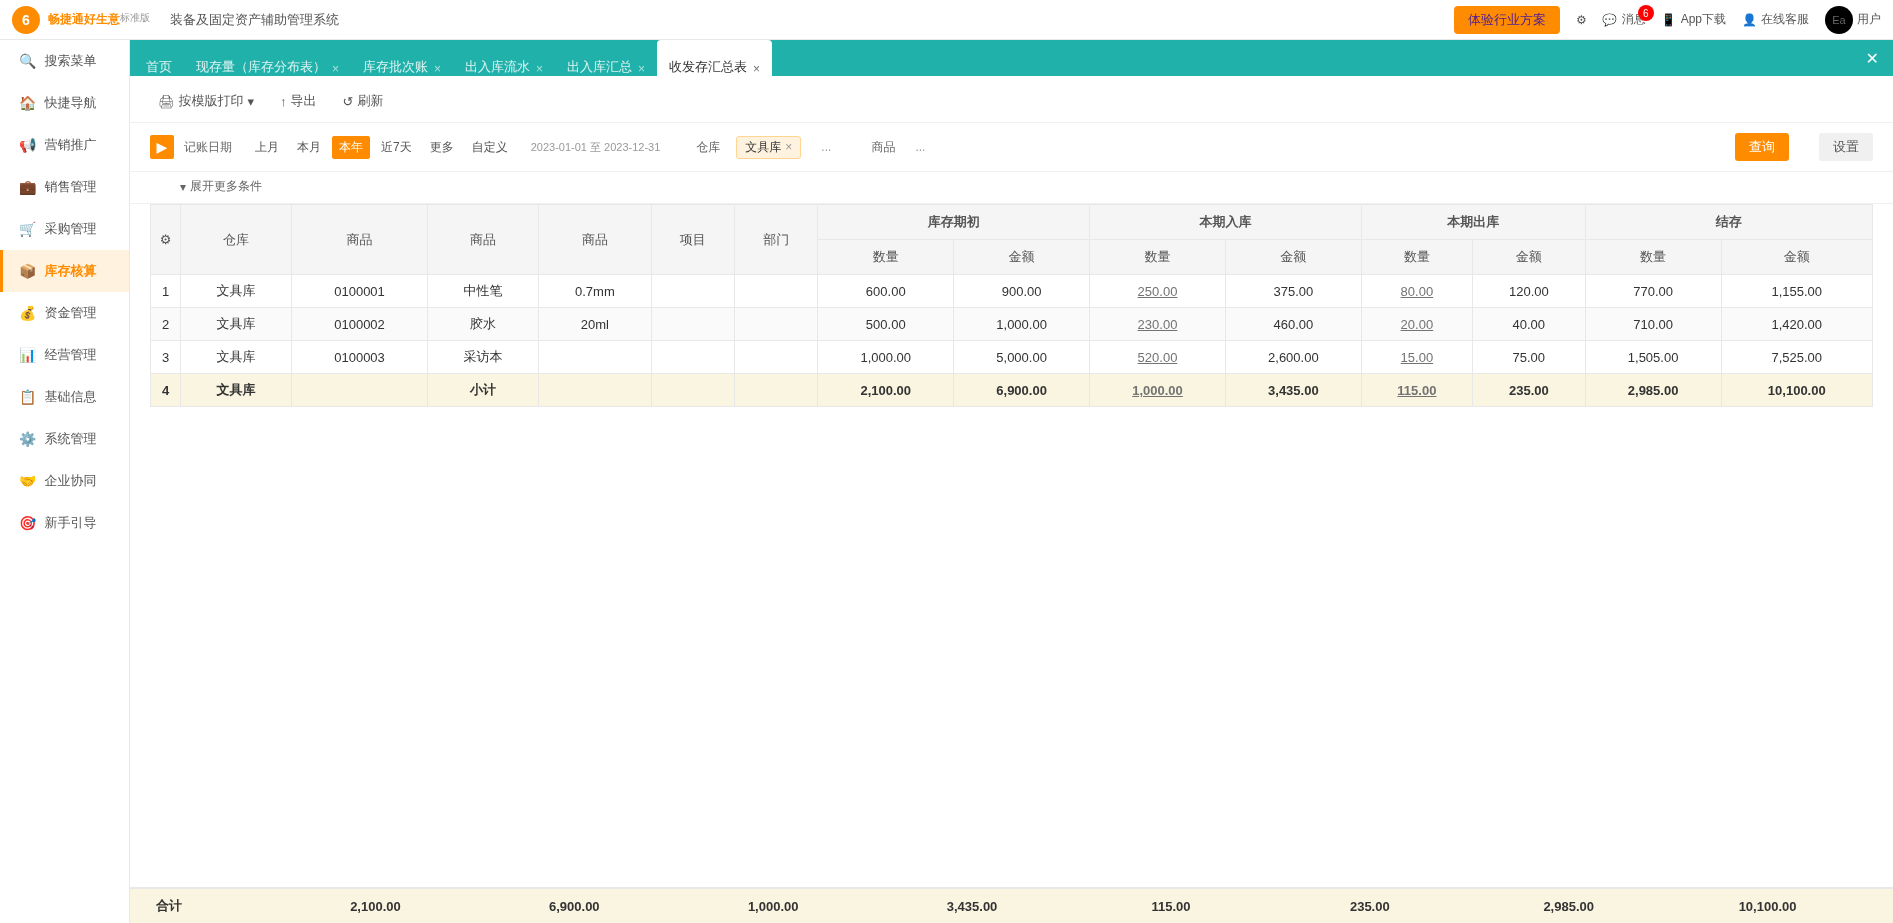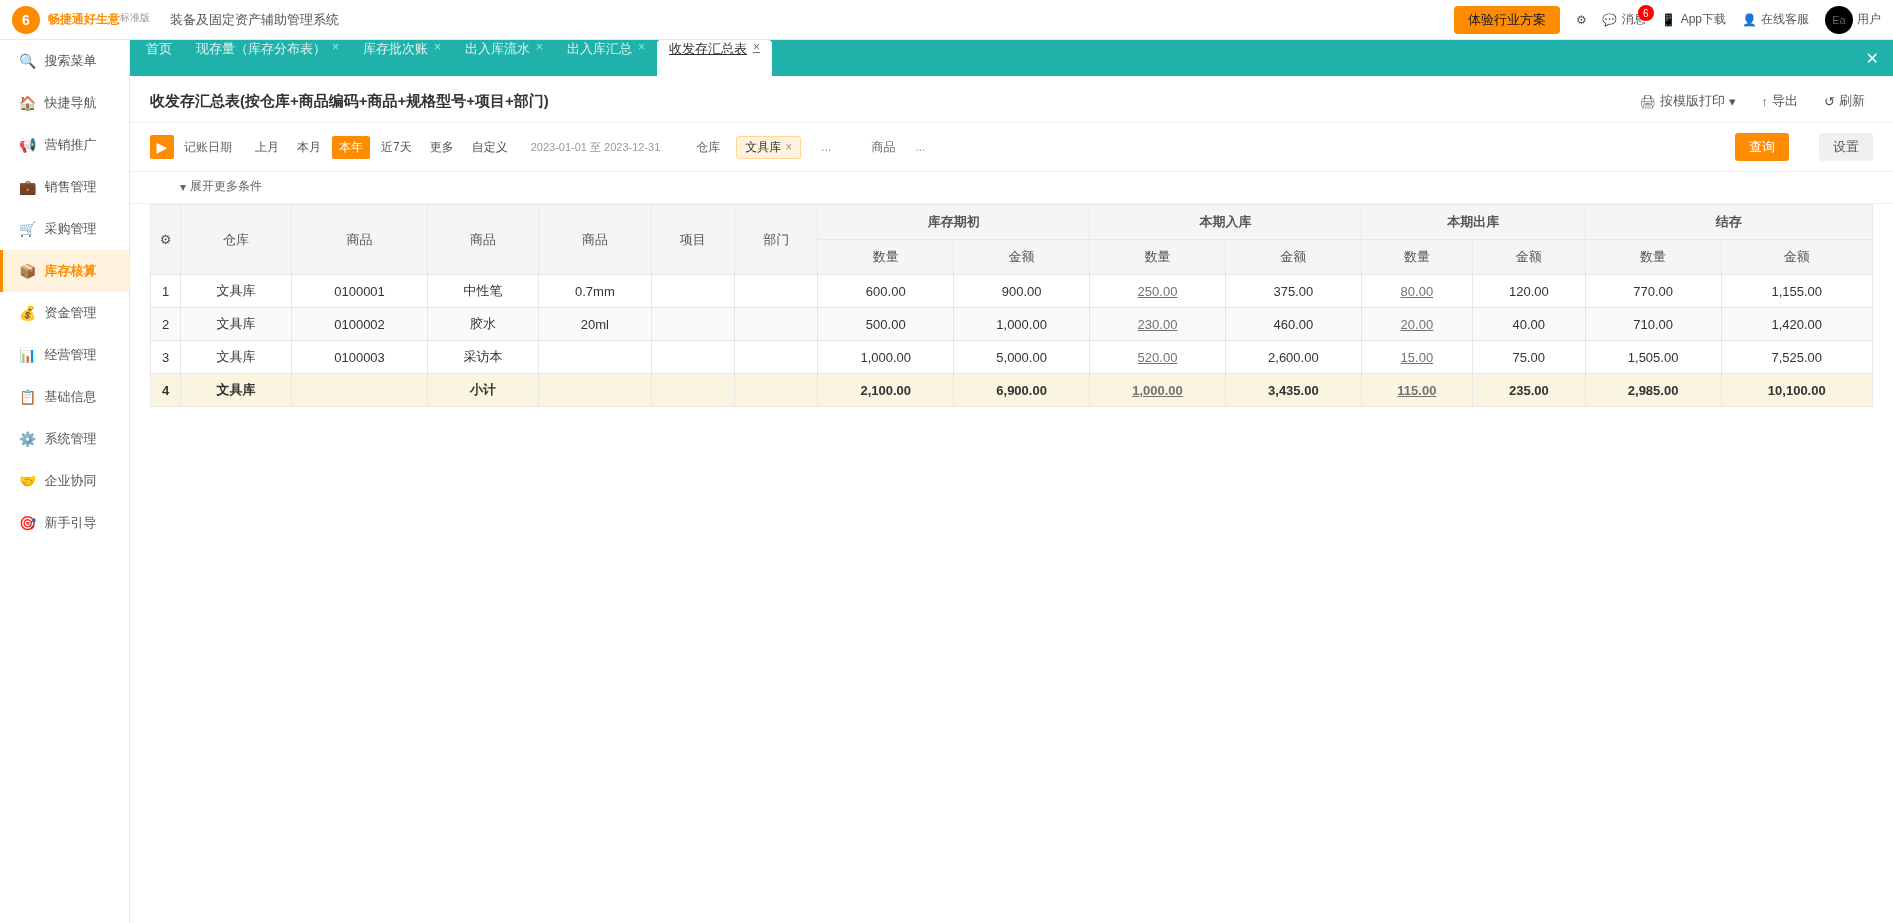--- a/index.html
+++ b/index.html
@@ -38,21 +38,21 @@
     .logo-title { font-size: 12px; color: #ff8c00; font-weight: bold; }
     .logo-subtitle { font-size: 10px; color: #999; }
     .system-title { font-size: 13px; color: #555; flex: 1; margin-left: 12px; }
     .header-right {
       display: flex;
       align-items: center;
       gap: 16px;
     }
     .header-btn {
       background: #ff8c00;
-      color: #0f172a;
+      color: #4c1d95;
       border: none;
       padding: 5px 14px;
       border-radius: 4px;
       cursor: pointer;
       font-size: 13px;
     }
     .header-icon-item {
       display: flex;
       align-items: center;
       gap: 4px;
@@ -127,34 +127,33 @@
     
     .tab-bar {
       background: #20b2aa;
       display: flex;
       align-items: center;
       height: 36px;
       padding: 0 4px;
     }
     .tab-item {
       display: flex;
-      align-items: flex-start;
+      align-items: flex-end;
       padding: 0 12px;
       height: 36px;
       cursor: pointer;
       color: rgba(255,255,255,0.85);
       font-size: 13px;
       gap: 6px;
       white-space: nowrap;
     }
     .tab-item.active {
       background: #fff;
       color: #333;
       border-radius: 4px 4px 0 0;
-      text-decoration: underline;
     }
     .tab-close {
       font-size: 12px;
       opacity: 0.7;
     }
     .tab-bar-close {
       margin-left: auto;
       color: white;
       cursor: pointer;
       padding: 0 10px;
@@ -481,21 +480,20 @@
       <div class="tab-item active">
         <span>收发存汇总表</span>
         <span class="tab-close">×</span>
       </div>
       <div class="tab-bar-close">✕</div>
     </div>
 
     <div class="page-content">
 
       <div class="page-header">
-        <span class="page-title">收发存汇总表(按仓库+商品编码+商品+规格型号+项目+部门)</span>
         <div class="page-actions">
           <div class="action-btn">
             <span>🖨</span>
             <span>按模版打印</span>
             <span>▾</span>
           </div>
           <div class="action-btn">
             <span>↑</span>
             <span>导出</span>
           </div>
@@ -637,16 +635,27 @@
                 <td>3,435.00</td>
                 <td><span class="link-text">115.00</span></td>
                 <td>235.00</td>
                 <td>2,985.00</td>
                 <td>10,100.00</td>
               </tr>
             </tbody>
         </table>
       </div>
 
+      <div class="table-footer">
+        <span class="footer-label">合计</span>
+        <span class="footer-value">2,100.00</span>
+        <span class="footer-value">6,900.00</span>
+        <span class="footer-value">1,000.00</span>
+        <span class="footer-value">3,435.00</span>
+        <span class="footer-value">115.00</span>
+        <span class="footer-value">235.00</span>
+        <span class="footer-value">2,985.00</span>
+        <span class="footer-value">10,100.00</span>
+      </div>
 
     </div>
   </div>
 </div>
 
 </body></html>

